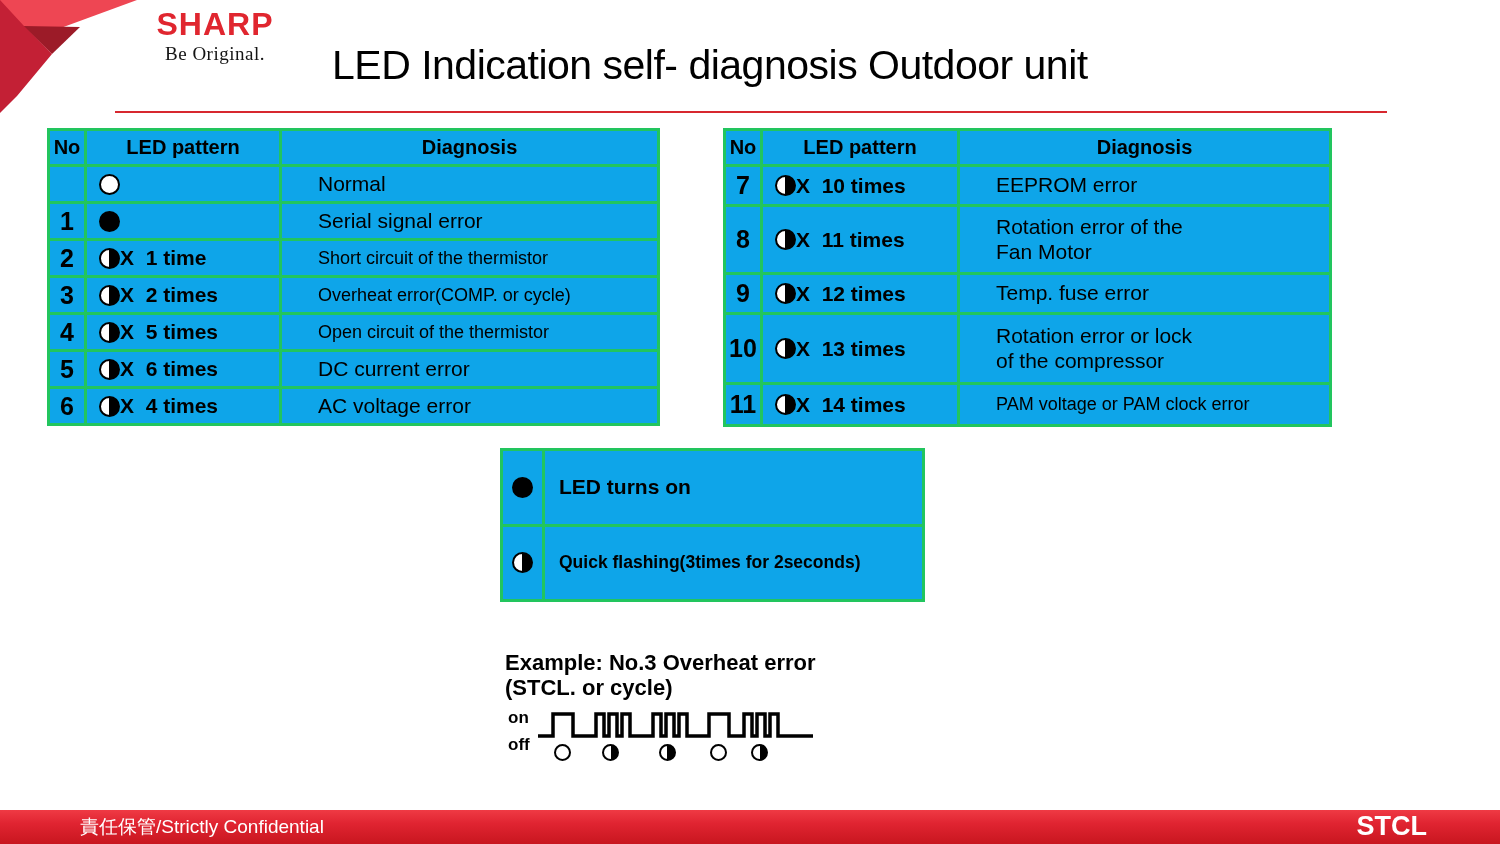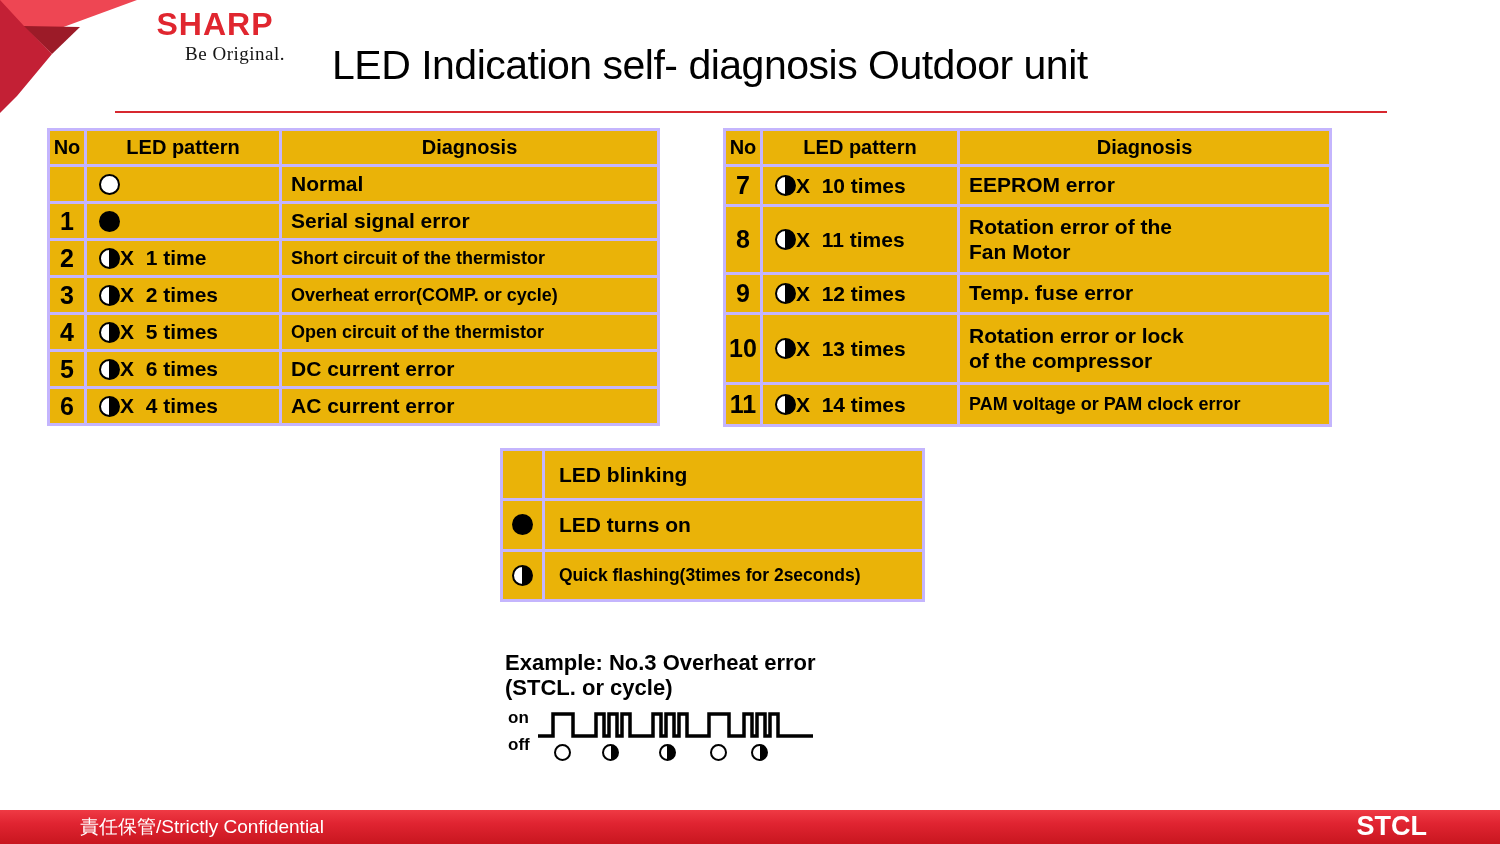--- a/index.html
+++ b/index.html
@@ -4,33 +4,33 @@
 <style>
   html,body{margin:0;padding:0;}
   body{
     width:1500px;height:844px;position:relative;background:#ffffff;
     font-family:"Liberation Sans",sans-serif;overflow:hidden;color:#000;
   }
   
   .corner{position:absolute;left:0;top:0;}
   .logo-block{position:absolute;left:145px;top:8px;width:140px;text-align:center;}
   .logo-word{font-weight:800;font-size:32px;letter-spacing:1px;color:#e0262f;line-height:32px;}
-  .logo-tagline{font-family:"Liberation Serif",serif;font-size:19px;color:#141414;margin-top:3px;letter-spacing:0.5px;text-align:right;}
+  .logo-tagline{font-family:"Liberation Serif",serif;font-size:19px;color:#141414;margin-top:3px;letter-spacing:0.5px;}
   .page-title{position:absolute;left:332px;top:42px;font-size:41px;font-weight:400;letter-spacing:-0.5px;white-space:nowrap;}
   .title-underline{position:absolute;left:115px;top:111px;width:1272px;height:2px;background:#d7282f;}
   
   .tbl{position:absolute;background:#fff;}
   table{border-collapse:collapse;table-layout:fixed;width:100%;height:100%;}
-  td,th{border:3px solid #c4b5fd;padding:0;overflow:hidden;vertical-align:middle;background:#eab308;}
+  td,th{border:3px solid #22c55e;padding:0;overflow:hidden;vertical-align:middle;background:#0ea5e9;}
   th{font-size:20px;font-weight:bold;text-align:center;}
   td.no{font-size:25px;font-weight:bold;text-align:center;}
   td.pattern{padding-left:12px;}
   .pat{display:flex;align-items:center;}
   .pat-text{font-size:21px;font-weight:bold;white-space:pre;}
-  td.diag{font-size:21px;font-weight:bold;padding-left:9px;white-space:pre-line;line-height:1.15;}
+  td.diag{font-size:21px;font-weight:normal;padding-left:36px;white-space:pre-line;line-height:1.15;}
   td.diag.fs-small{font-size:18px;}
   
   .legend td.sym{text-align:center;}
   .legend td.lbl{font-size:21px;font-weight:bold;padding-left:14px;}
   .legend tr.small td.lbl{font-size:17.5px;}
   
   .led{display:inline-block;width:21px;height:21px;border-radius:50%;box-sizing:border-box;flex:none;vertical-align:middle;}
   .sym-open{border:2.5px solid #000;background:#fff;}
   .sym-filled{background:#000;}
   .sym-half{border:2.5px solid #000;background:linear-gradient(90deg,#fff 0 50%,#000 50% 100%);}
@@ -140,21 +140,21 @@
     <td class="diag">DC current error</td>
   </tr>
   <tr style="height:37px">
     <td class="no">6</td>
     <td class="pattern">
             <div class="pat">
               <span class="led sym-half"></span>
               <span class="pat-text">X  4 times</span>
             </div>
           </td>
-    <td class="diag">AC current error</td>
+    <td class="diag">AC voltage error</td>
   </tr>
 </tbody>
     </table>
 </div>
 
 <div class="tbl" style="left:723px;top:128px;width:609px;height:296px;">
 <table>
   <colgroup>
         <col style="width:37px">
         <col style="width:197px">
@@ -222,24 +222,20 @@
     </table>
 </div>
 
 <div class="tbl legend" style="left:500px;top:448px;width:425px;height:154px;">
 <table>
   <colgroup>
         <col style="width:42px">
         <col>
       </colgroup>
   <tbody>
-        <tr style="height:25%">
-    <td class="sym"><span class="led sym-none"></span></td>
-    <td class="lbl">LED blinking</td>
-  </tr>
   <tr style="height:25%">
     <td class="sym"><span class="led sym-filled"></span></td>
     <td class="lbl">LED turns on</td>
   </tr>
   <tr style="height:25%" class="small">
     <td class="sym"><span class="led sym-half"></span></td>
     <td class="lbl">Quick flashing(3times for 2seconds)</td>
   </tr>
 </tbody>
     </table>

